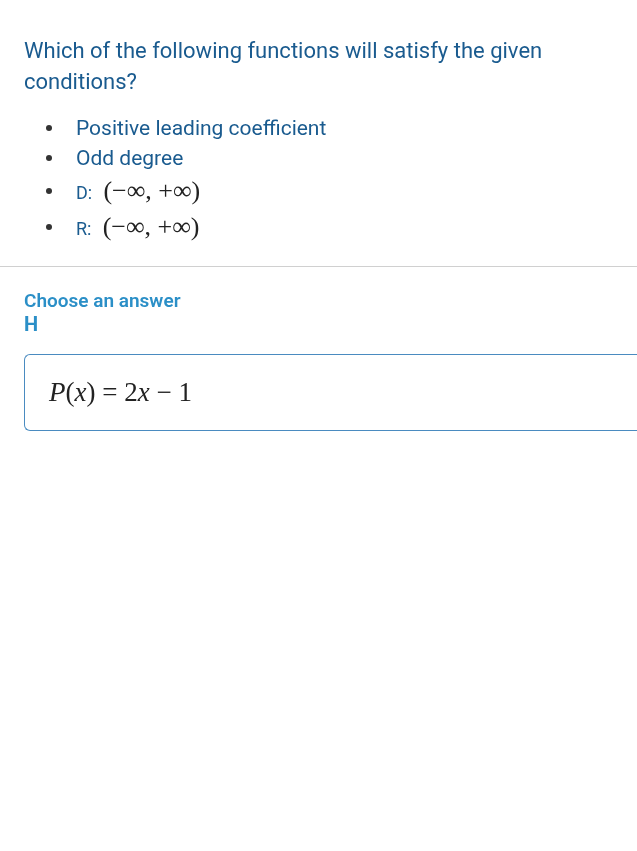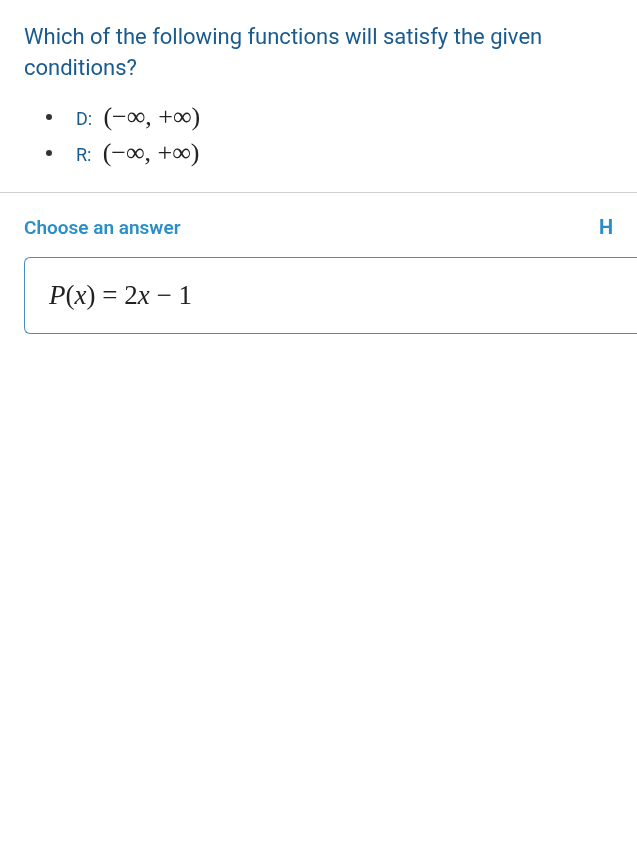--- a/index.html
+++ b/index.html
@@ -8,21 +8,21 @@
       padding: 0;
     }
     body {
       font-family: -apple-system, BlinkMacSystemFont, 'Segoe UI', Roboto, sans-serif;
       width: 637px;
       height: 851px;
       background: #fff;
       overflow: hidden;
     }
     .container {
-      padding: 22px 24px 0 24px;
+      padding: 36px 24px 0 24px;
     }
     .question-text {
       color: #1a5b8f;
       font-size: 22px;
       line-height: 1.4;
       margin-bottom: 18px;
     }
     .conditions-list {
       list-style: none;
       padding-left: 22px;
@@ -56,22 +56,23 @@
       color: #222;
     }
     .divider {
       border: none;
       border-top: 1px solid #d0d0d0;
       margin: 0;
     }
     .choose-row {
       display: flex;
       justify-content: space-between;
-      align-items: flex-end;
+      align-items: flex-start;
       padding: 22px 24px 18px 24px;
+      flex-direction: column;
     }
     .choose-text {
       color: #2b8fc7;
       font-size: 19px;
       font-weight: 600;
     }
     .hint-icon {
       color: #2b8fc7;
       font-size: 20px;
       font-weight: 700;
@@ -106,20 +107,28 @@
   </style>
 </head>
 <body>
 
 <div class="container">
   <div class="question-text">Which of the following functions will satisfy the given conditions?</div>
 
   <ul class="conditions-list">
     <li>
       <span class="bullet"></span>
+      <span class="condition-text">Positive leading coefficient</span>
+    </li>
+    <li>
+      <span class="bullet"></span>
+      <span class="condition-text">Odd degree</span>
+    </li>
+    <li>
+      <span class="bullet"></span>
       <span>
         <span class="interval-label">D:</span>
         <span class="interval-math">(−∞, +∞)</span>
       </span>
     </li>
     <li>
       <span class="bullet"></span>
       <span>
         <span class="interval-label">R:</span>
         <span class="interval-math">(−∞, +∞)</span>

